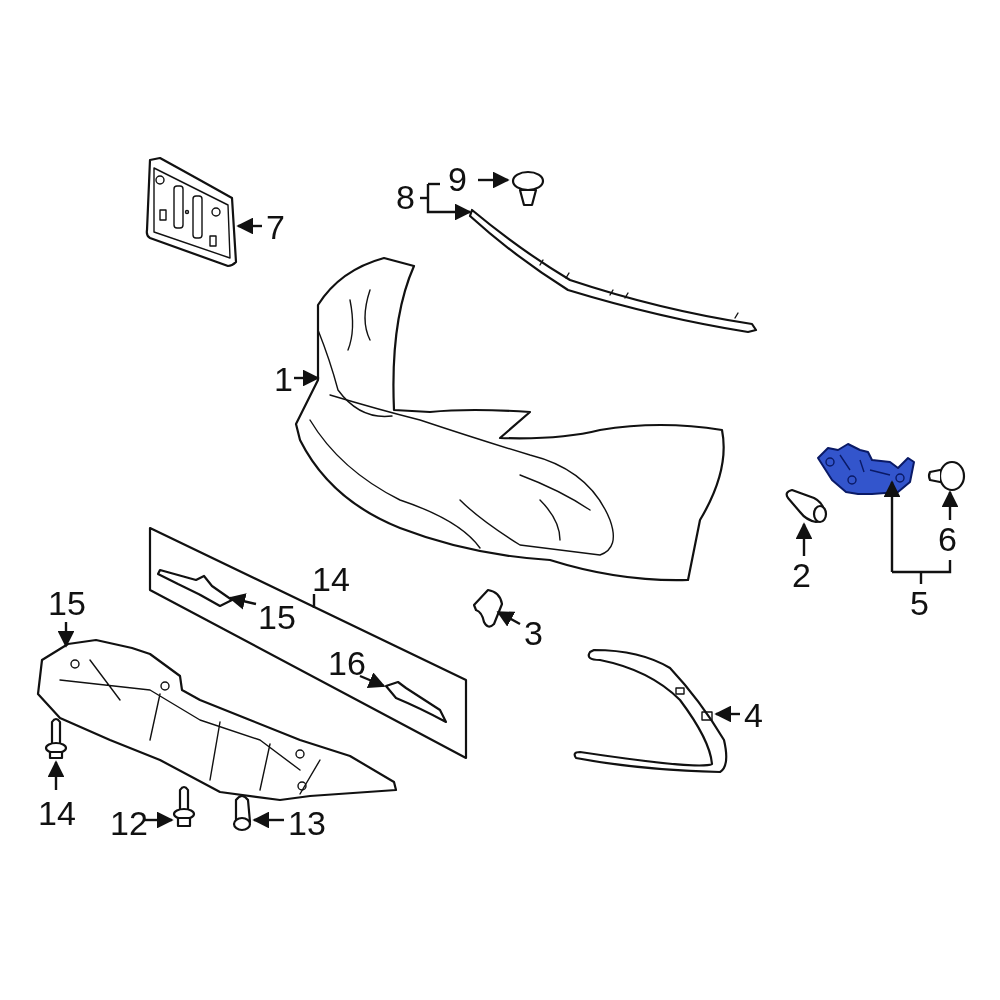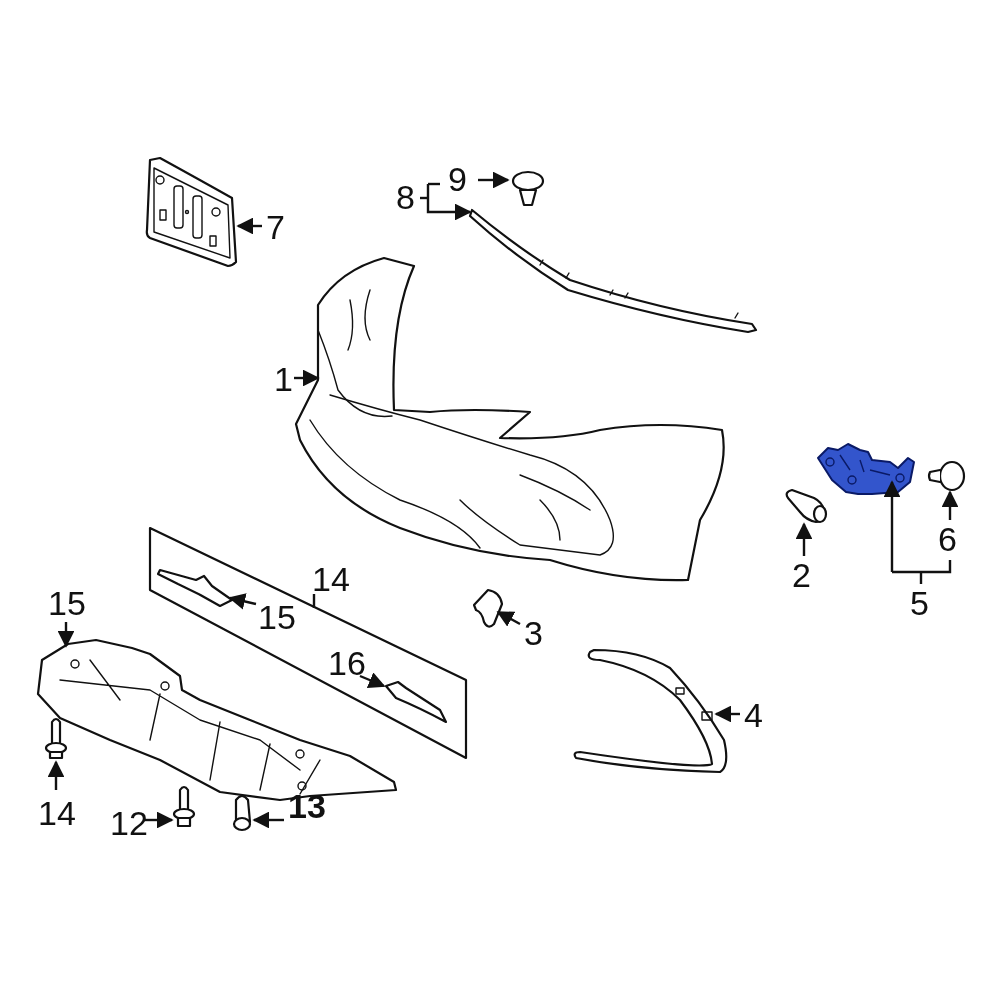--- a/index.html
+++ b/index.html
@@ -146,16 +146,16 @@
 <div class="callout" style="left:524px;top:616px;">3</div>
 <div class="callout" style="left:744px;top:698px;">4</div>
 <div class="callout" style="left:910px;top:586px;">5</div>
 <div class="callout" style="left:938px;top:522px;">6</div>
 <div class="callout" style="left:266px;top:210px;">7</div>
 <div class="callout" style="left:396px;top:180px;">8</div>
 <div class="callout" style="left:448px;top:162px;">9</div>
 <div class="callout" style="left:48px;top:586px;">15</div>
 <div class="callout" style="left:38px;top:796px;">14</div>
 <div class="callout" style="left:110px;top:806px;">12</div>
-<div class="callout" style="left:288px;top:789px;font-weight:bold;">13</div>
+<div class="callout" style="left:288px;top:806px;">13</div>
 <div class="callout" style="left:296px;top:562px;margin-left:16px;">14</div>
 <div class="callout" style="left:258px;top:600px;">15</div>
 <div class="callout" style="left:328px;top:646px;">16</div>
 
 </body></html>

